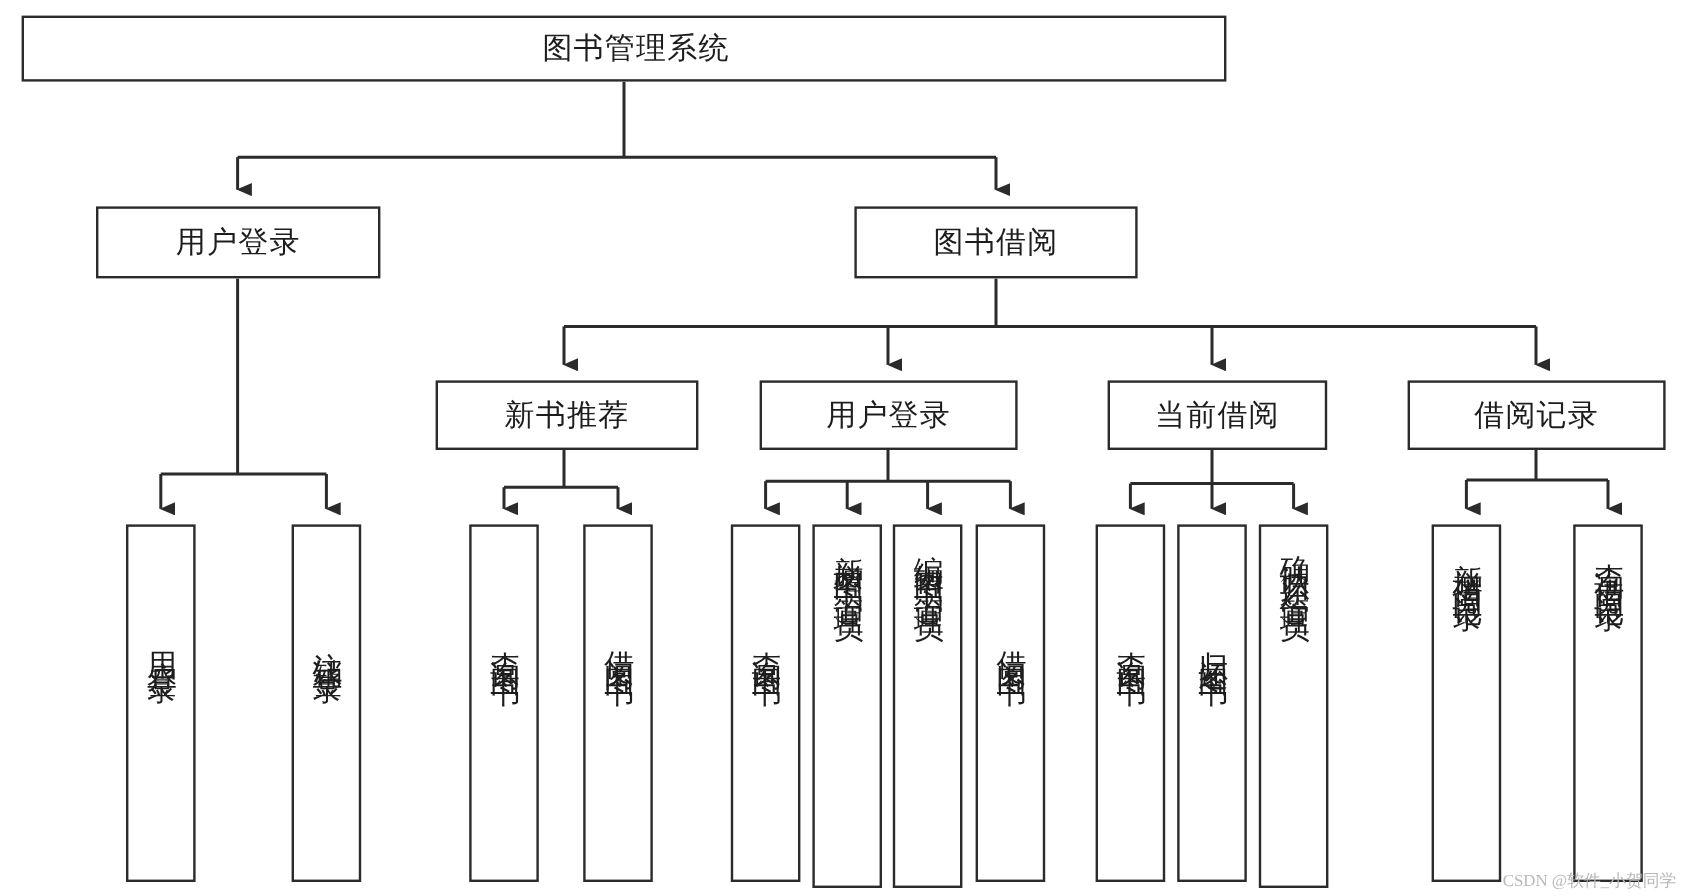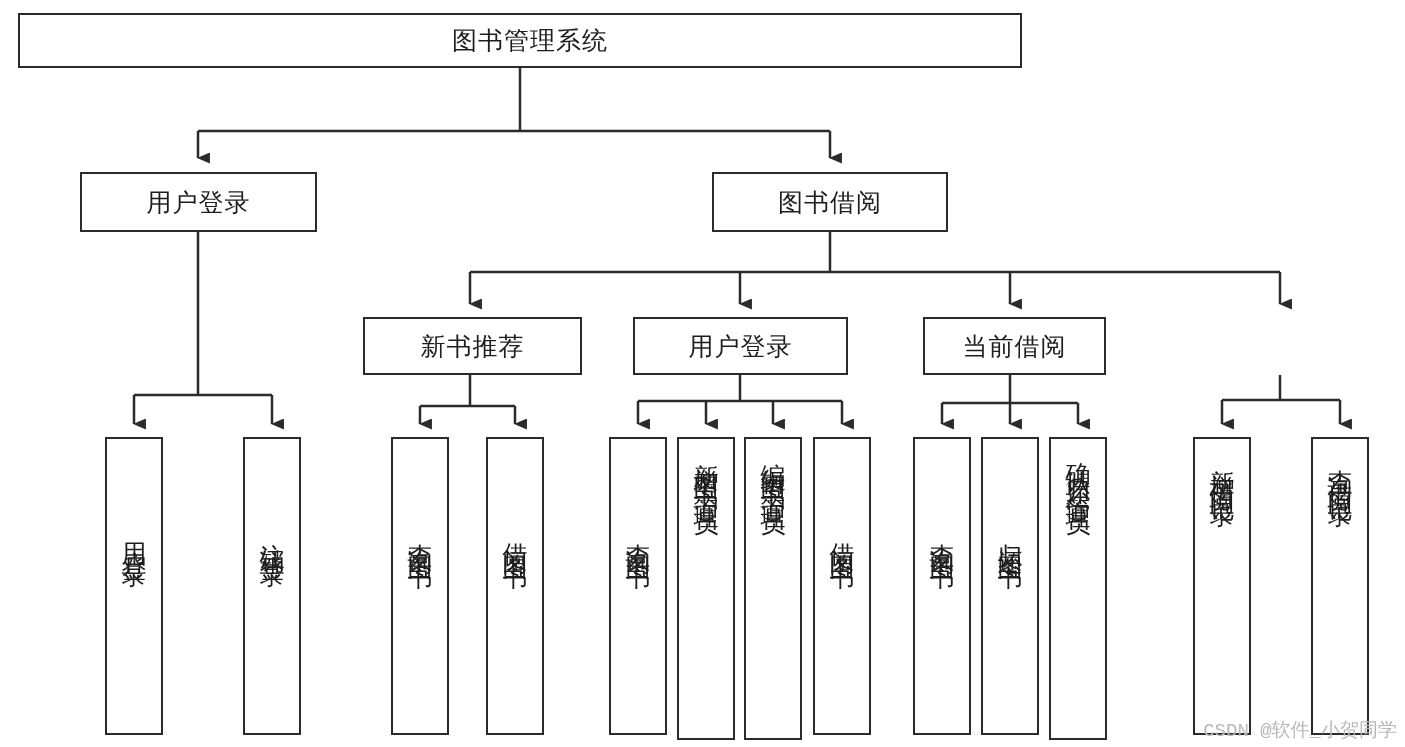--- a/index.html
+++ b/index.html
@@ -72,25 +72,25 @@
   .node.vert.long .node-label {
     margin-top: 10px;
   }
   .node.vert.xlong .node-label {
     margin-top: 4px;
   }
   #watermark {
     position: absolute;
     right: 8px;
     bottom: 4px;
-    font-size: 19px;
+    font-size: 14px;
     color: #b8b8b8;
     white-space: nowrap;
     z-index: 5;
-    font-family: Liberation Mono, monospace;
+    font-family: Liberation Serif, serif;
   }
 </style>
 </head>
 <body>
 
 <div id="canvas">
 
   <svg id="edges" viewBox="0 0 1405 747" xmlns="http://www.w3.org/2000/svg">
     <defs>
       <marker id="arrow" viewBox="0 0 12 14" refX="6" refY="13" markerWidth="11" markerHeight="13" orient="auto-start-reverse" markerUnits="userSpaceOnUse">
@@ -154,20 +154,23 @@
 
   <div class="node horiz" style="left:363px; top:317px; width:219px; height:58px;">
     <span class="node-label">新书推荐</span>
   </div>
   <div class="node horiz" style="left:633px; top:317px; width:215px; height:58px;">
     <span class="node-label">用户登录</span>
   </div>
   <div class="node horiz" style="left:903px; top:317px; width:183px; height:58px;margin-left:20px;">
     <span class="node-label">当前借阅</span>
   </div>
+  <div class="node horiz" style="left:1173px; top:317px; width:215px; height:58px;">
+    <span class="node-label">借阅记录</span>
+  </div>
 
   <div class="node vert short" style="left:105px; top:437px; width:58px; height:298px;">
     <span class="node-label">用户登录</span>
   </div>
   <div class="node vert short" style="left:243px; top:437px; width:58px; height:298px;">
     <span class="node-label">注销登录</span>
   </div>
 
   <div class="node vert short" style="left:391px; top:437px; width:58px; height:298px;">
     <span class="node-label">查询图书</span>

